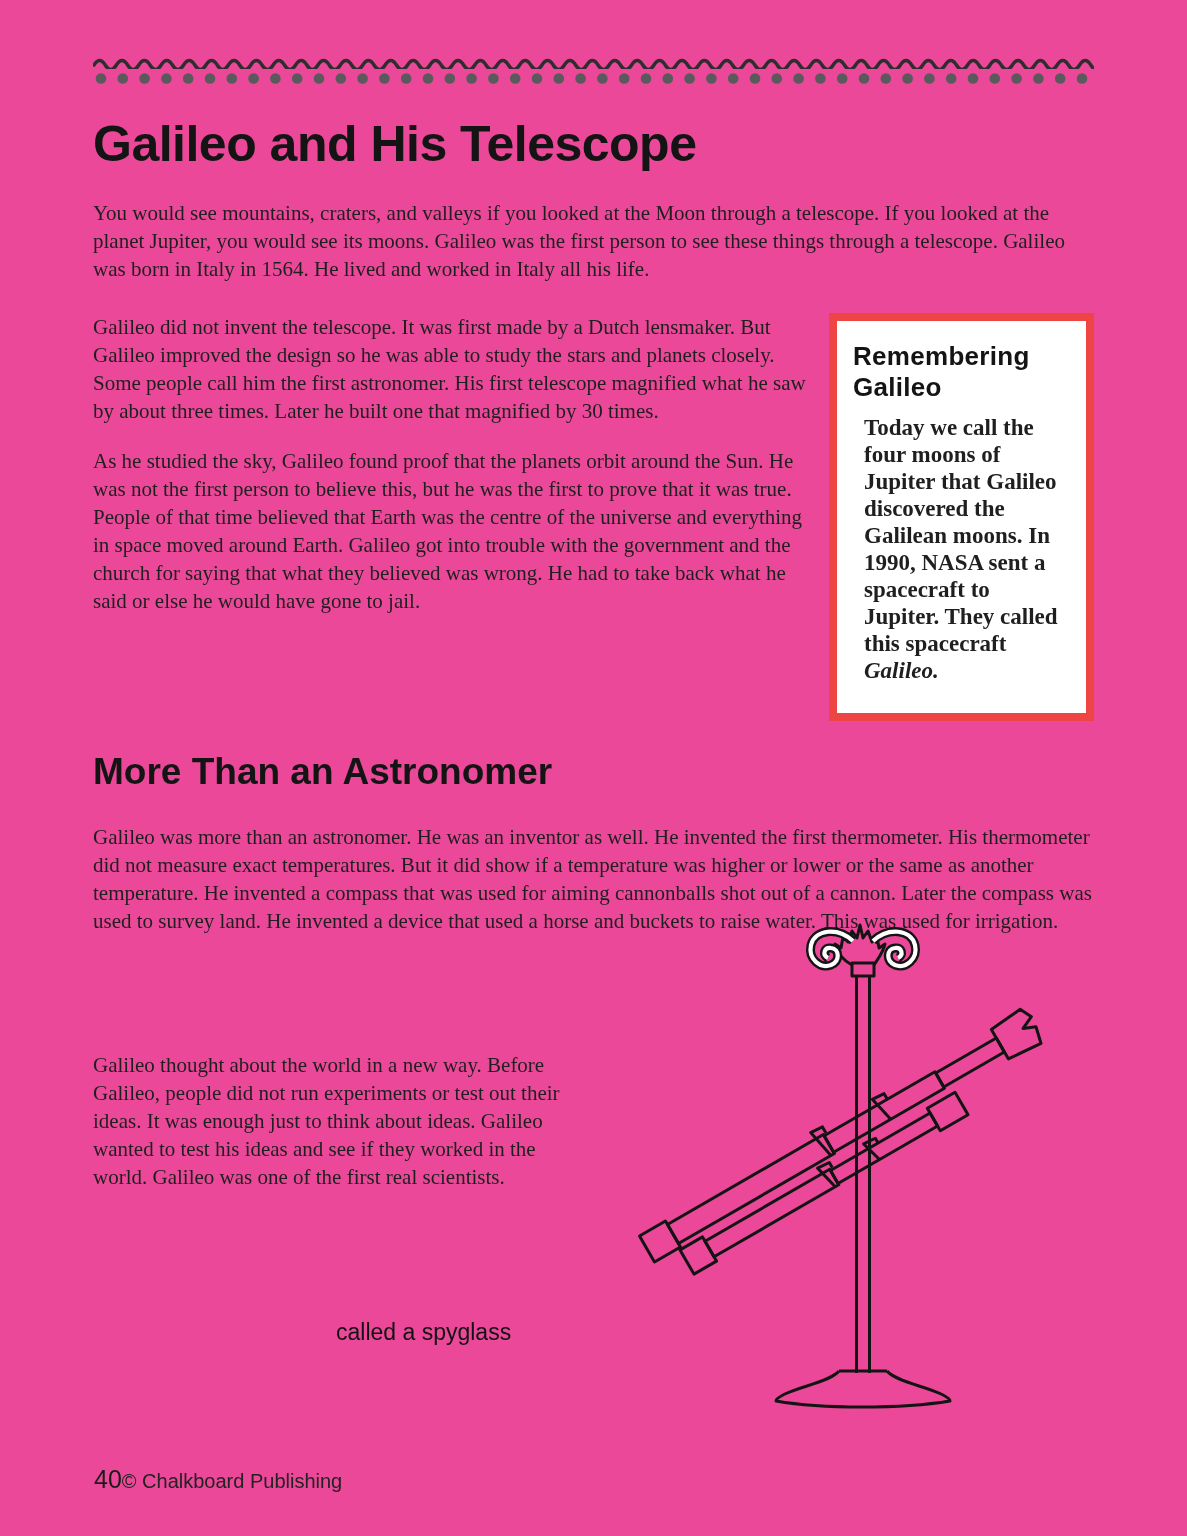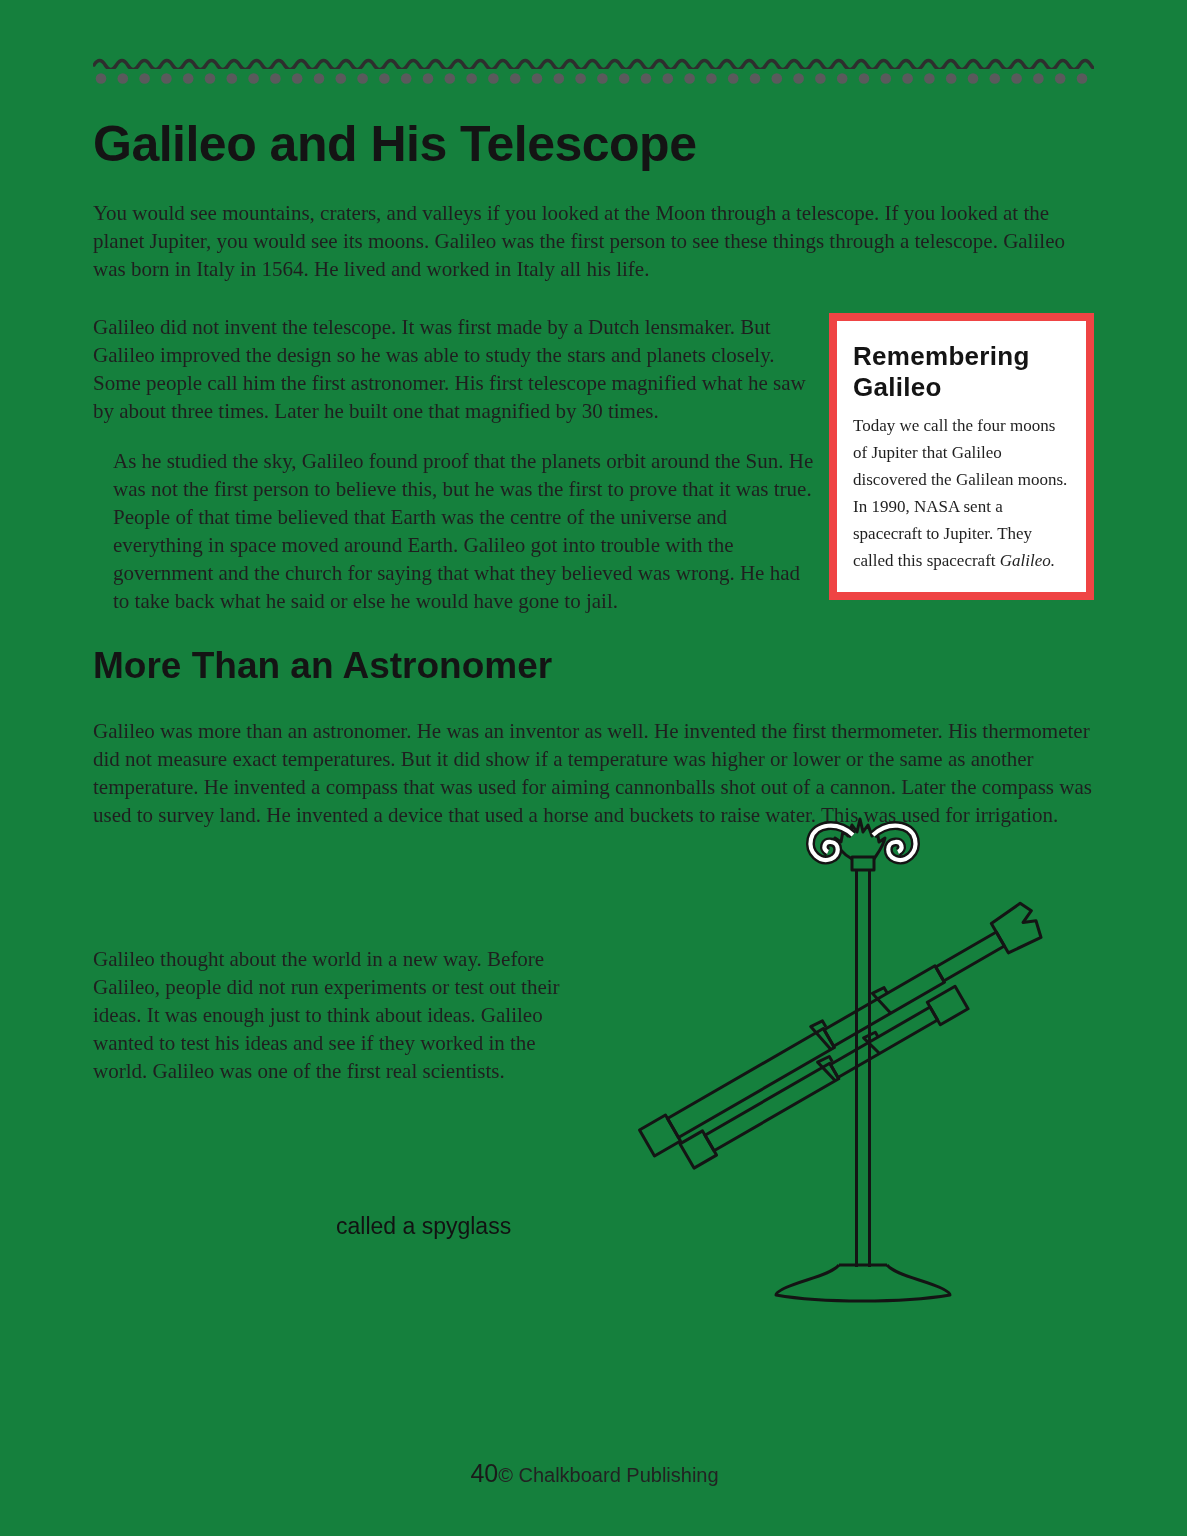--- a/index.html
+++ b/index.html
@@ -1,20 +1,20 @@
 <!DOCTYPE html>
 <html><head>
 <meta charset="utf-8">
 <style>
   html,body{margin:0;padding:0;background:#9a9a9a;}
   .page{
     position:relative;
     width:1187px;height:1536px;
     margin:0 auto;
-    background:#15803d;
+    background:#ec4899;
     overflow:hidden;
     box-sizing:border-box;
     padding:54px 93px 0 93px;
     font-family:"Liberation Serif", serif;
     color:#1f1f1f;
   }
   .divider-wave{display:block;width:1001px;height:15px;}
   .divider-dots{display:block;width:1001px;height:13px;margin-top:3px;}
   h1.title{
     font-family:"Liberation Sans", sans-serif;
@@ -25,42 +25,43 @@
     margin:30px 0 0 0;
   }
   p.body{
     font-size:21px;
     line-height:28px;
     margin:26px 0 0 0;
   }
   .two-col{display:flex;gap:14px;margin-top:30px;}
   .col-left{flex:1;min-width:0;}
   .col-left p:first-child{margin-top:0;}
-  .col-left p + p{margin-top:22px;margin-left:20px;}
+  .col-left p + p{margin-top:22px;}
   .callout{
     width:265px;
     flex:0 0 265px;
     box-sizing:border-box;
     border:8px solid #ef4444;
     padding:14px 16px 18px 16px;
     align-self:flex-start;
     background:#ffffff;
   }
   .callout h3{
     font-family:"Liberation Sans", sans-serif;
     font-size:26px;
     font-weight:bold;
     letter-spacing:0.3px;
     color:#141414;
     margin:6px 0 9px 0;
   }
   .callout p{
-    font-size:17px;
+    font-size:23px;
     line-height:27px;
-    margin:0;
+    margin:11px;
+    font-weight:bold;
   }
   h2.section{
     font-family:"Liberation Sans", sans-serif;
     font-weight:bold;
     font-size:37px;
     color:#141414;
     margin:30px 0 0 0;
   }
   h2.section + p.body{margin-top:30px;}
   .row-figure{display:flex;margin-top:24px;align-items:center;}
@@ -73,23 +74,23 @@
     color:#121212;
     margin:126px 0 0 243px;
   }
   .figure{
     width:480px;height:520px;
     flex:0 0 480px;
     margin:-52px 12px 0 0;
   }
   .footer{
     position:absolute;
-    left:94px;right:92px;bottom:48px;
+    left:94px;right:92px;bottom:42px;
     display:flex;
-    justify-content:center;
+    justify-content:flex-start;
     align-items:baseline;
     font-family:"Liberation Sans", sans-serif;
   }
   .page-num{font-size:25px;color:#1a1a1a;}
   .copyright{font-size:20px;color:#222222;}
 </style>
 </head>
 <body>
 
 <div class="page">

